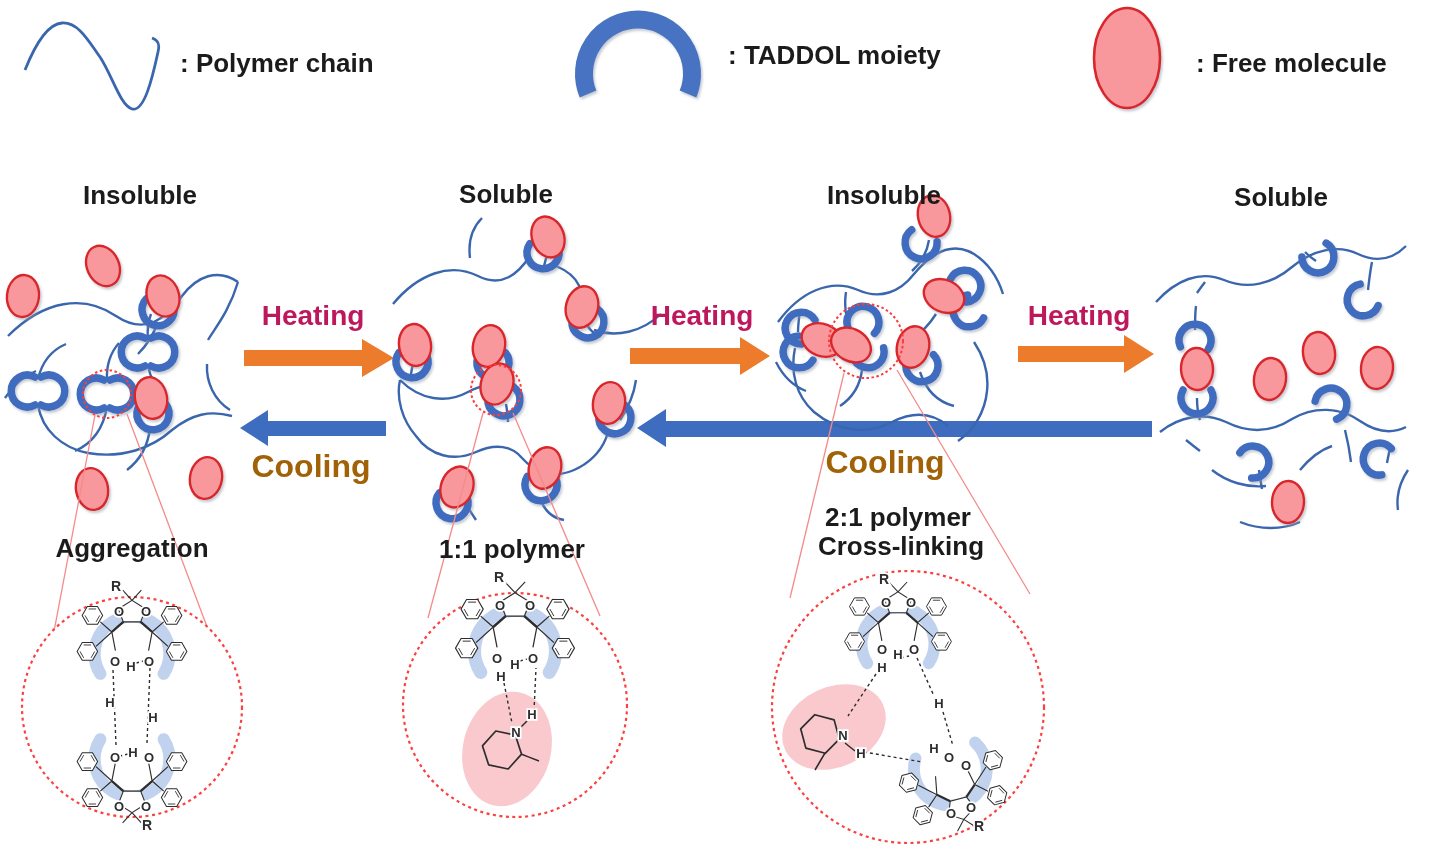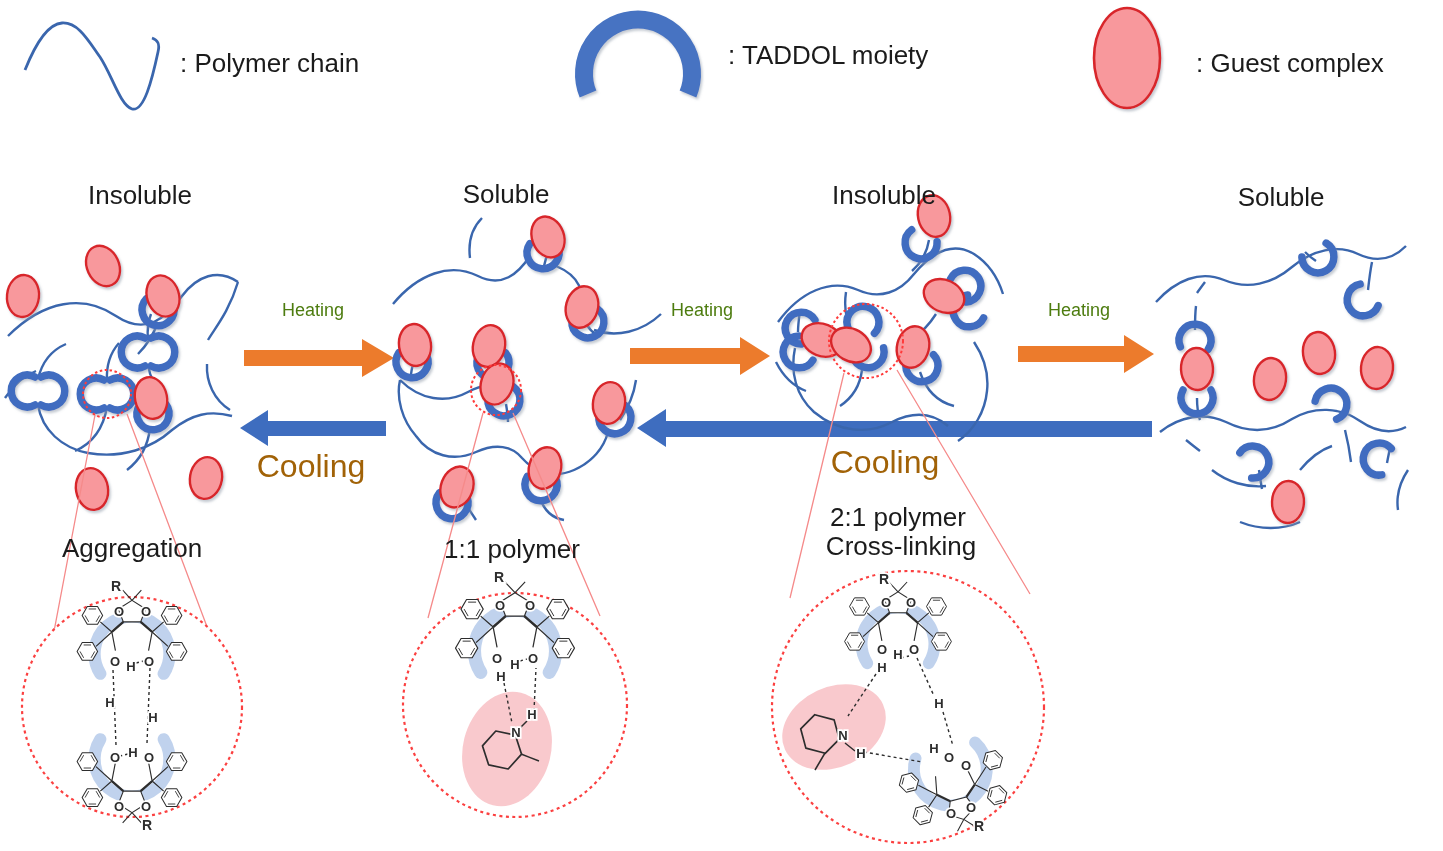--- a/index.html
+++ b/index.html
@@ -1,22 +1,22 @@
 <!DOCTYPE html>
 <html><head>
 <meta charset="utf-8">
 <style>
   html,body{margin:0;padding:0;background:#ffffff;}
   #canvas{position:relative;width:1443px;height:851px;background:#fff;overflow:hidden;
           font-family:"Liberation Sans","DejaVu Sans",sans-serif;}
   #art{position:absolute;left:0;top:0;}
-  .t{position:absolute;font-weight:400;color:#1b1b1b;font-size:26px;line-height:1.05;
+  .t{position:absolute;font-weight:700;color:#1b1b1b;font-size:26px;line-height:1.05;
      white-space:nowrap;transform:translateX(-50%);}
   .lg{transform:none;font-size:26px;}
-  .heat{color:#4d7c0f;font-size:18px;}
+  .heat{color:#be185d;font-size:28px;}
   .cool{color:#a16207;font-size:32px;}
   svg text{font-family:"Liberation Sans","DejaVu Sans",sans-serif;font-size:13px;font-weight:600;
            fill:#2d2d2d;text-anchor:middle;paint-order:stroke;stroke:#ffffff;stroke-width:3.5px;}
   svg text.rlab{font-size:14px;}
 </style>
 </head>
 <body>
 
 <div id="canvas">
 
@@ -257,21 +257,21 @@
     <text x="949" y="762">O</text>
     <text x="966" y="770">O</text>
     <text x="971" y="812">O</text>
     <text x="951" y="818">O</text>
     <text class="rlab" x="979" y="831">R</text>
   </g>
 </svg>
 
 <div class="t lg" style="left:180px;top:50px">: Polymer chain</div>
 <div class="t lg" style="left:728px;top:42px">: TADDOL moiety</div>
-<div class="t lg" style="left:1196px;top:50px">: Guest complex</div>
+<div class="t lg" style="left:1196px;top:50px">: Free molecule</div>
 
 <div class="t" style="left:140px;top:182px">Insoluble</div>
 <div class="t" style="left:506px;top:181px">Soluble</div>
 <div class="t" style="left:884px;top:182px">Insoluble</div>
 <div class="t" style="left:1281px;top:184px">Soluble</div>
 
 <div class="t heat" style="left:313px;top:301px">Heating</div>
 <div class="t heat" style="left:702px;top:301px">Heating</div>
 <div class="t heat" style="left:1079px;top:301px">Heating</div>
 <div class="t cool" style="left:311px;top:450px">Cooling</div>

